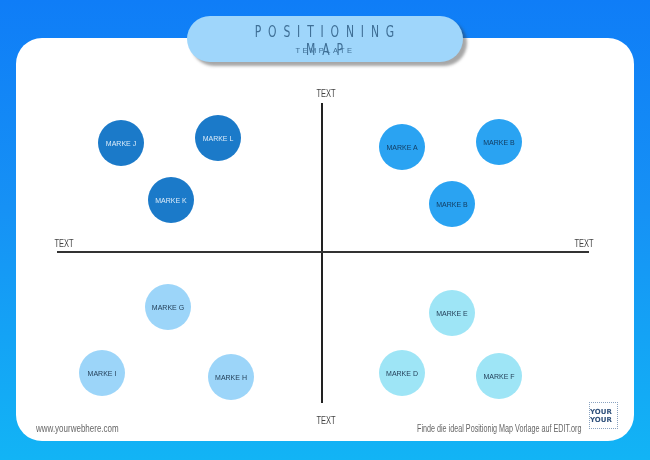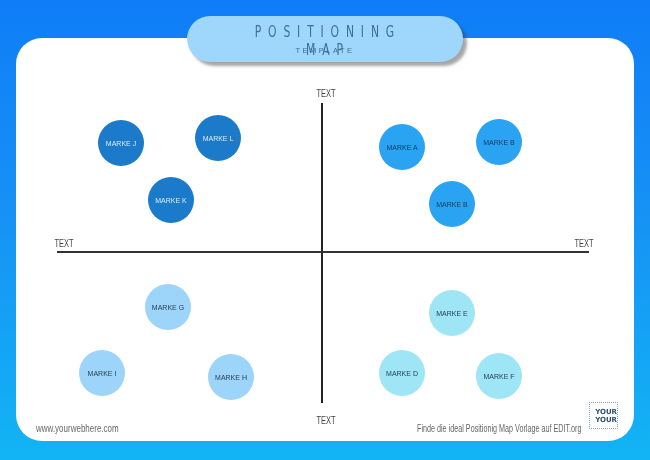--- a/index.html
+++ b/index.html
@@ -93,21 +93,21 @@
       color: #666;
       transform: scaleX(0.72);
       transform-origin: left center;
       white-space: nowrap;
     }
     .logo-box {
       position: absolute;
       left: 589px; top: 402px;
       width: 29px; height: 27px;
       border: 1px dotted #8aa3c0;
-      display: flex; flex-direction: column; align-items: flex-end; justify-content: center;
+      display: flex; flex-direction: column; align-items: flex-start; justify-content: center;
       font-family: "DejaVu Sans", sans-serif;
       font-weight: bold;
       font-size: 7px;
       line-height: 8px;
       color: #2d4f7a;
     }
   </style>
 </head>
 <body>
 

